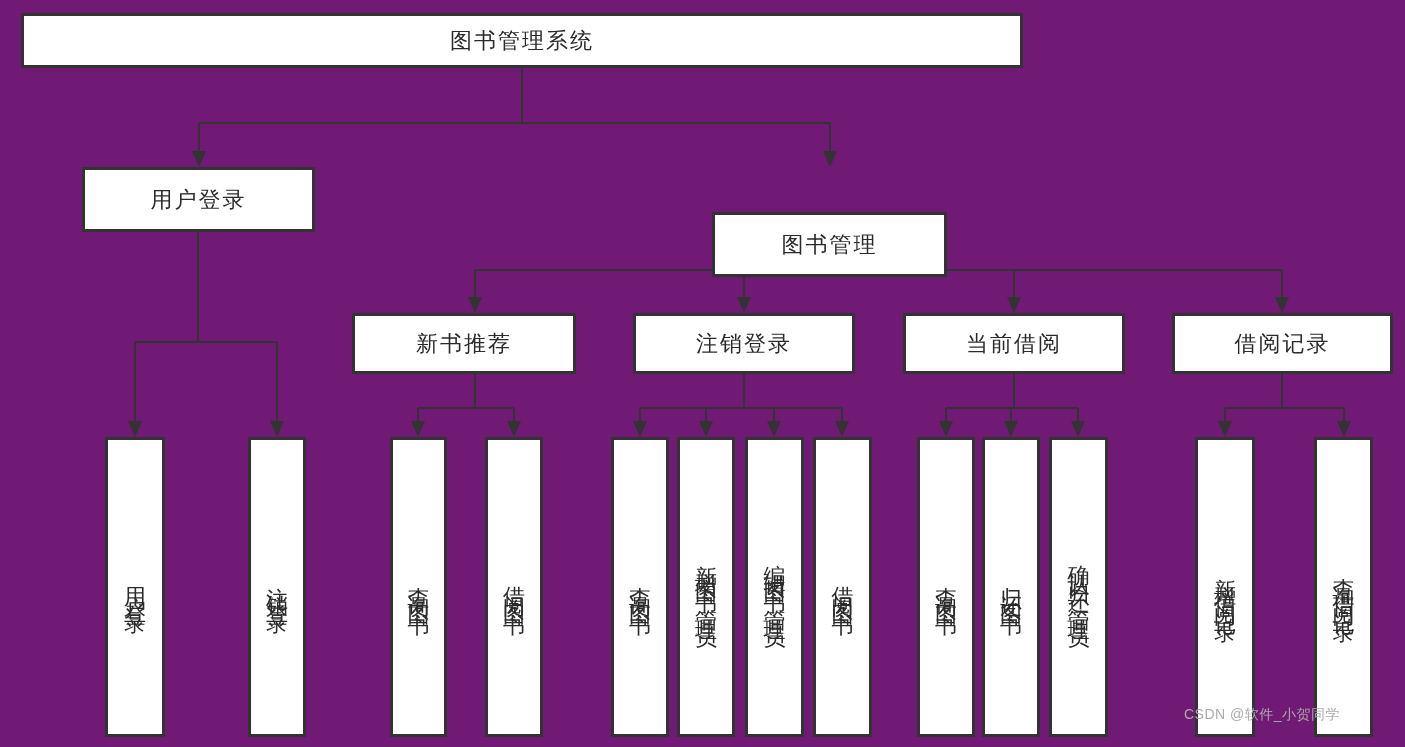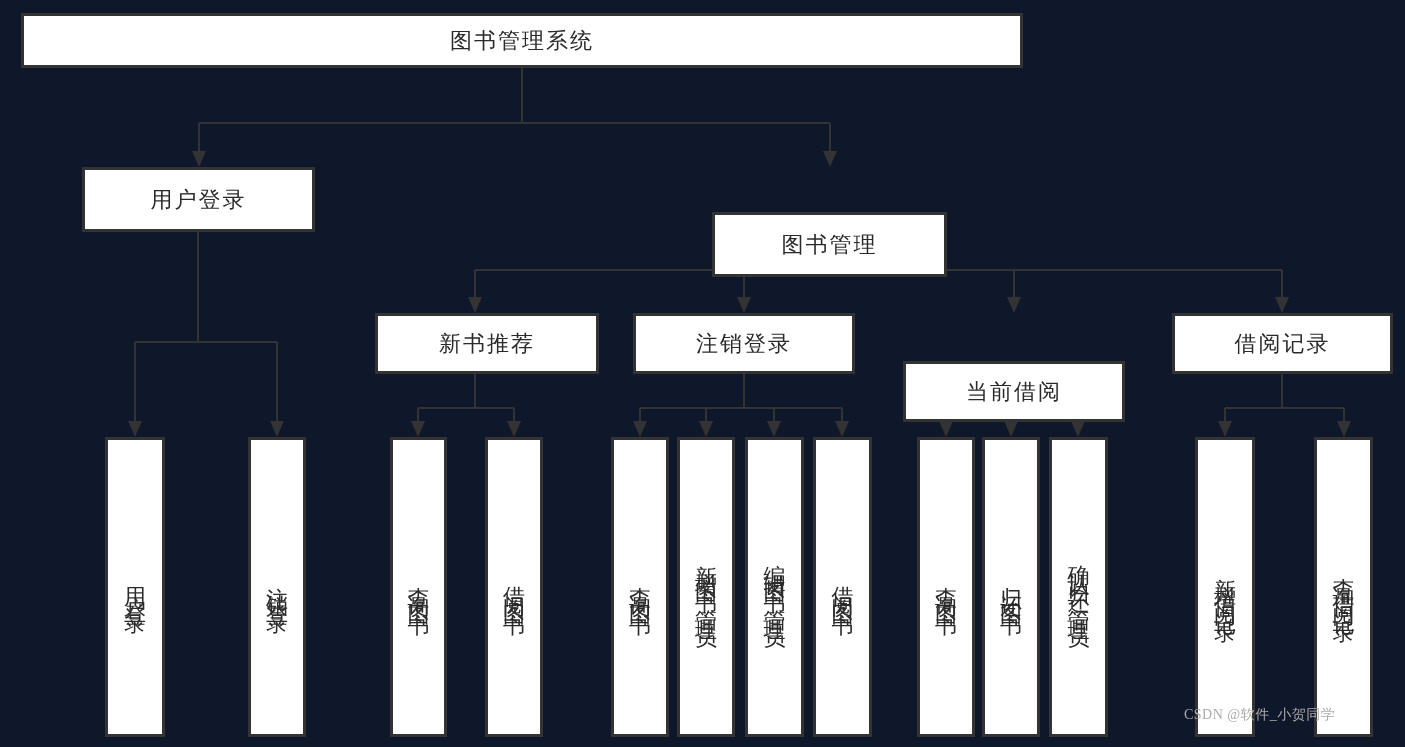--- a/index.html
+++ b/index.html
@@ -1,21 +1,21 @@
 <!DOCTYPE html>
 <html><head>
 <meta charset="utf-8">
 <style>
   html, body { margin: 0; padding: 0; background: #ffffff; }
   #canvas {
     position: relative;
     width: 1405px;
     height: 747px;
-    background: #0f172a;
-    font-family: Liberation Serif, serif;
+    background: #701a75;
+    font-family: Liberation Sans, sans-serif;
     overflow: hidden;
   }
   #wires { position: absolute; left: 0; top: 0; width: 1405px; height: 747px; }
   #wires path { stroke: #333333; stroke-width: 2; fill: none; }
   #wires polygon { fill: #333333; stroke: none; }
   .hbox {
     position: absolute;
     box-sizing: border-box;
     border: 3px solid #333333;
     background: #ffffff;
@@ -102,23 +102,23 @@
       <polygon points="1218,421 1232,421 1225,437"></polygon>
       <polygon points="1337,421 1351,421 1344,437"></polygon>
     </g>
   </svg>
 
   <div class="hbox" style="left:21px; top:13px; width:1002px; height:55px;">图书管理系统</div>
 
   <div class="hbox" style="left:82px; top:167px; width:233px; height:65px;">用户登录</div>
   <div class="hbox" style="left:712px; top:167px; width:235px; height:65px;margin-top:45px;">图书管理</div>
 
-  <div class="hbox" style="left:375px; top:313px; width:224px; height:61px;">新书推荐</div>
+  <div class="hbox" style="left:352px; top:313px; width:224px; height:61px;">新书推荐</div>
   <div class="hbox" style="left:633px; top:313px; width:222px; height:61px;">注销登录</div>
-  <div class="hbox" style="left:903px; top:313px; width:222px; height:61px;margin-top:48px;">当前借阅</div>
+  <div class="hbox" style="left:903px; top:313px; width:222px; height:61px;">当前借阅</div>
   <div class="hbox" style="left:1172px; top:313px; width:221px; height:61px;">借阅记录</div>
 
   <div class="vbox" style="left:105px; width:60px;">用户登录</div>
   <div class="vbox" style="left:248px; width:58px;">注销登录</div>
 
   <div class="vbox" style="left:390px; width:57px;">查询图书</div>
   <div class="vbox" style="left:485px; width:58px;">借阅图书</div>
 
   <div class="vbox" style="left:611px; width:58px;">查询图书</div>
   <div class="vbox" style="left:677px; width:58px;">新增图书（管理员）</div>

